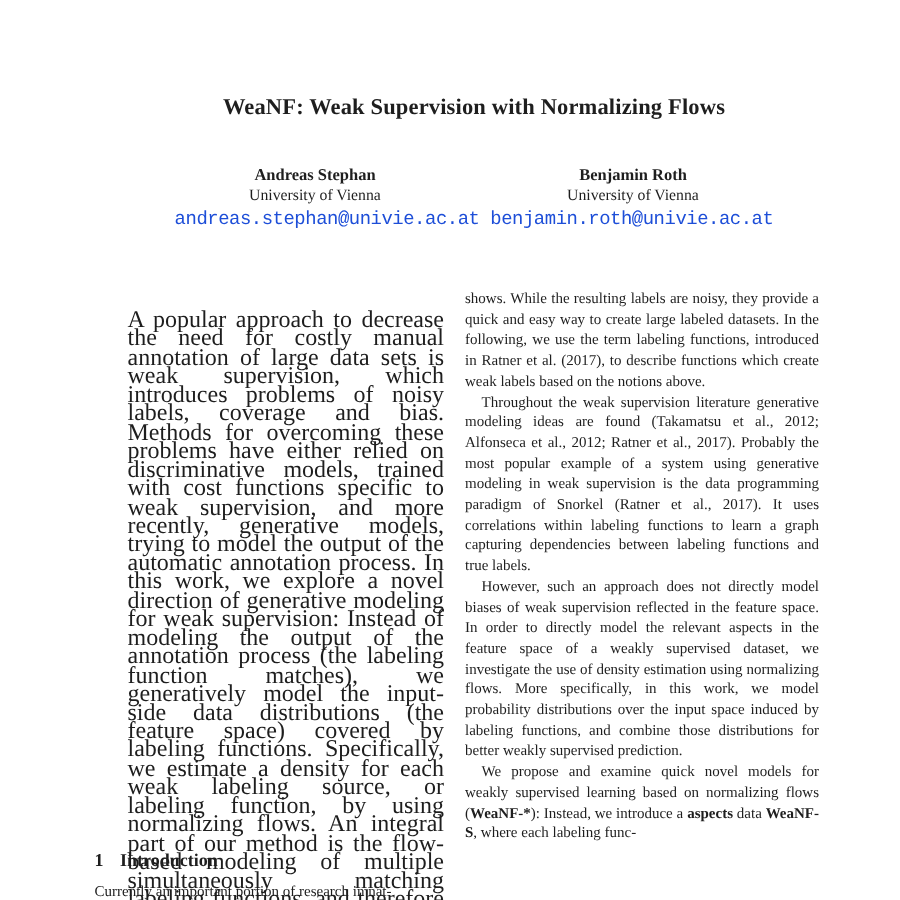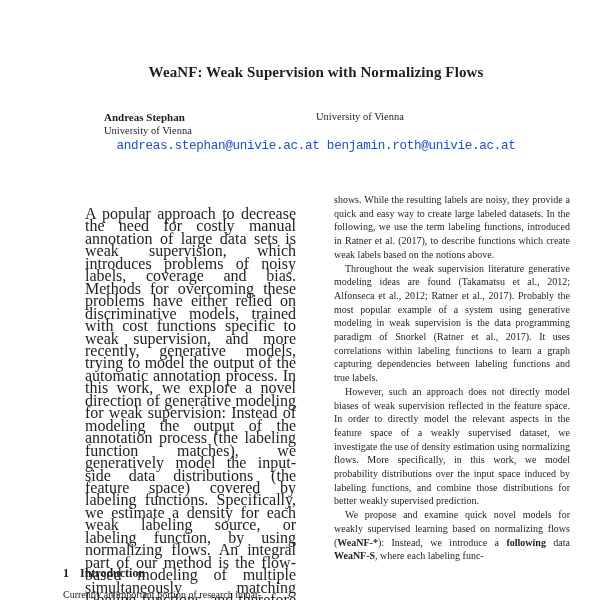--- a/index.html
+++ b/index.html
@@ -25,21 +25,21 @@
     letter-spacing: 0.1px;
   }
   .authors-row {
     position: absolute;
     top: 110px; left: 0; right: 0;
     display: flex;
     justify-content: center;
   }
   .author-block {
     width: 212px;
-    text-align: left;
+    text-align: center;
   }
   .author-name {
     font-size: 11px;
     font-weight: bold;
     line-height: 14px;
   }
   .author-affiliation {
     font-size: 10.5px;
     line-height: 14px;
   }
@@ -88,56 +88,56 @@
     line-height: 13.7px;
     white-space: nowrap;
   }
   .col-right {
     position: absolute;
     left: 310px; top: 193px;
     width: 236px;
     font-size: 10px;
     line-height: 13.7px;
     text-align: justify;
-    margin-left: 24px;
   }
   .col-right p { margin: 0; }
   .col-right p.indented { text-indent: 11px; }
   .bold { font-weight: bold; }
   .italic { }
 </style>
 </head>
 <body>
 
 <div class="page">
 
   <div class="paper-title">WeaNF: Weak Supervision with Normalizing Flows</div>
 
   <div class="authors-row">
     <div class="author-block">
       <div class="author-name">Andreas Stephan</div>
       <div class="author-affiliation">University of Vienna</div>
     </div>
     <div class="author-block">
+      <div class="author-name">Benjamin Roth</div>
       <div class="author-affiliation">University of Vienna</div>
     </div>
   </div>
 
   <div class="email-line">andreas.stephan@univie.ac.at benjamin.roth@univie.ac.at</div>
 
   <div class="col-left">
     <div class="abstract-body">A popular approach to decrease the need for costly manual annotation of large data sets is weak supervision, which introduces problems of noisy labels, coverage and bias. Methods for overcoming these problems have either relied on discriminative models, trained with cost functions specific to weak supervision, and more recently, generative models, trying to model the output of the automatic annotation process. In this work, we explore a novel direction of generative modeling for weak supervision: Instead of modeling the output of the annotation process (the labeling function matches), we generatively model the input-side data distributions (the feature space) covered by labeling functions. Specifically, we estimate a density for each weak labeling source, or labeling function, by using normalizing flows. An integral part of our method is the flow-based modeling of multiple simultaneously matching labeling functions, and therefore phenomena such as labeling function overlap and correlations are captured. We analyze the effectiveness and modeling capabilities on various commonly used weak supervision data sets, and show that weakly supervised normalizing flows compare favorably to standard weak supervision baselines.</div>
   </div>
 
   <div class="section-heading">
     <span class="section-number">1</span><span class="section-title">Introduction</span>
   </div>
 
   <div class="intro-first-line">Currently an important portion of research in nat-</div>
 
   <div class="col-right">
     <p>shows. While the resulting labels are noisy, they provide a quick and easy way to create large labeled datasets. In the following, we use the term labeling functions, introduced in Ratner et al. (2017), to describe functions which create weak labels based on the notions above.</p>
     <p class="indented">Throughout the weak supervision literature generative modeling ideas are found (Takamatsu et al., 2012; Alfonseca et al., 2012; Ratner et al., 2017). Probably the most popular example of a system using generative modeling in weak supervision is the data programming paradigm of Snorkel (Ratner et al., 2017). It uses correlations within labeling functions to learn a graph capturing dependencies between labeling functions and true labels.</p>
     <p class="indented"><span>However, such an approach does not directly model biases of weak supervision reflected in the feature space. In order to directly model the relevant aspects in the feature space of a weakly supervised dataset, we investigate the use of density estimation using normalizing flows. More specifically, in this work, we model probability distributions over the input space induced by </span><span class="italic">labeling functions</span><span>, and combine those distributions for better weakly supervised prediction.</span></p>
-    <p class="indented"><span>We propose and examine quick novel models for weakly supervised learning based on normalizing flows (</span><span class="bold">WeaNF-*</span><span>): Instead, we introduce a </span><span class="bold">following</span><span> data </span><span class="bold">WeaNF-S</span><span>, where each labeling func-</span></p>
+    <p class="indented"><span>We propose and examine quick novel models for weakly supervised learning based on normalizing flows (</span><span class="bold">WeaNF-*</span><span>): Instead, we introduce a </span><span class="bold">aspects</span><span> data </span><span class="bold">WeaNF-S</span><span>, where each labeling func-</span></p>
   </div>
 
 </div>
 
 </body></html>

